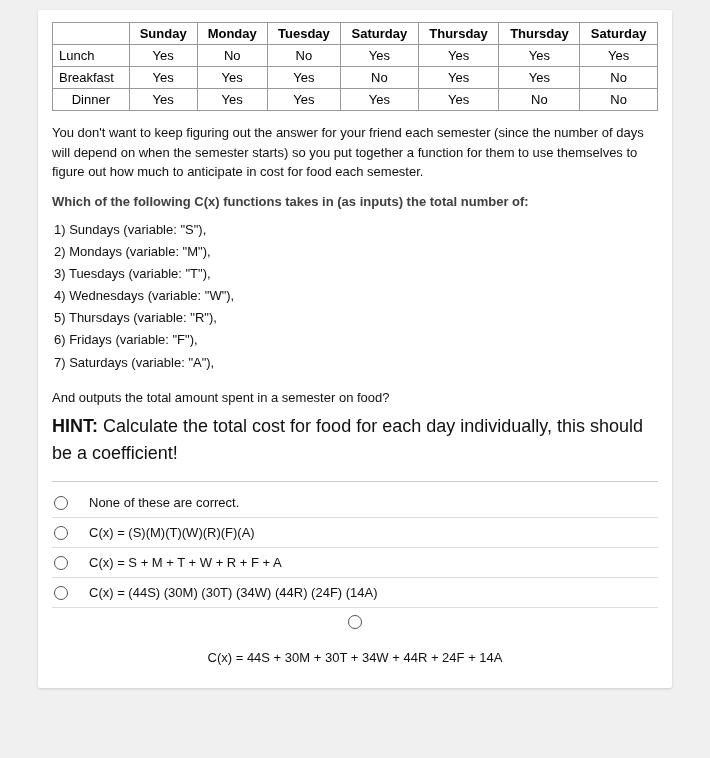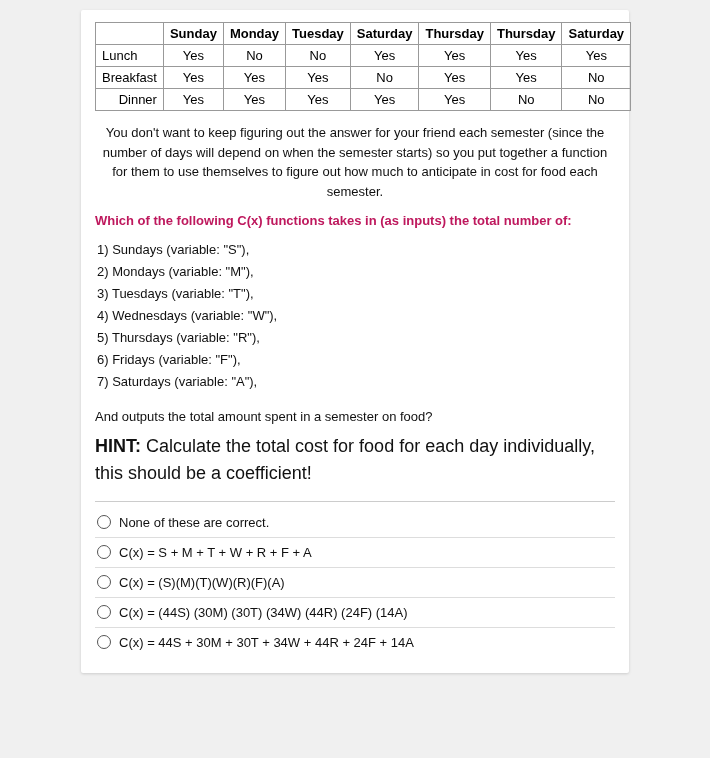--- a/index.html
+++ b/index.html
@@ -7,21 +7,21 @@
       font-family: Arial, sans-serif;
       font-size: 13px;
       background: #f0f0f0;
       display: flex;
       justify-content: center;
       align-items: flex-start;
       padding: 10px;
     }
     .card {
       background: #fff;
-      width: 548px;
+      width: 634px;
       padding: 12px 14px 16px 14px;
       border-radius: 2px;
       box-shadow: 0 1px 3px rgba(0,0,0,0.15);
     }
     table {
       width: 100%;
       border-collapse: collapse;
       margin-bottom: 12px;
       font-size: 13px;
     }
@@ -36,28 +36,27 @@
     }
     table td:first-child {
       text-align: left;
       font-weight: normal;
     }
     .description {
       font-size: 13px;
       line-height: 1.5;
       margin-bottom: 10px;
       color: #111;
-      text-align: center;
     }
     .question {
       font-size: 13px;
       font-weight: bold;
       line-height: 1.5;
       margin-bottom: 8px;
-      color: #be185d;
+      color: #404040;
     }
     .list-item {
       font-size: 13px;
       line-height: 1.7;
       color: #111;
       margin-left: 2px;
     }
     .outputs-text {
       font-size: 13px;
       margin-top: 14px;
@@ -77,25 +76,26 @@
     .divider {
       border: none;
       border-top: 1px solid #ccc;
       margin: 6px 0;
     }
     .option {
       display: flex;
       align-items: center;
       padding: 7px 2px;
       border-bottom: 1px solid #ddd;
-      gap: 8px;
+      gap: 21px;
       cursor: pointer;
     }
     .option:last-child {
       border-bottom: none;
+      flex-direction: column;
     }
     .radio-circle {
       width: 14px;
       height: 14px;
       border-radius: 50%;
       border: 1.5px solid #555;
       flex-shrink: 0;
       background: #fff;
     }
     .option-label {
@@ -136,21 +136,21 @@
           <th style="text-align: left; font-weight: normal;">Breakfast</th>
           <td>Yes</td>
           <td>Yes</td>
           <td>Yes</td>
           <td>No</td>
           <td>Yes</td>
           <td>Yes</td>
           <td>No</td>
         </tr>
         <tr>
-          <th style="text-align: right; font-weight: normal;">Dinner</th>
+          <th style="text-align: center; font-weight: normal;">Dinner</th>
           <td>Yes</td>
           <td>Yes</td>
           <td>Yes</td>
           <td>Yes</td>
           <td>Yes</td>
           <td>No</td>
           <td>No</td>
         </tr>
       </tbody>
   </table>
@@ -177,28 +177,28 @@
 
   <hr class="divider">
 
   <div id="options-container">
       <div class="option">
         <div class="radio-circle"></div>
         <span class="option-label">None of these are correct.</span>
       </div>
       <div class="option">
         <div class="radio-circle"></div>
+        <span class="option-label">C(x) = (S)(M)(T)(W)(R)(F)(A)</span>
+      </div>
+      <div class="option">
+        <div class="radio-circle"></div>
         <span class="option-label">C(x) = S + M + T + W + R + F + A</span>
       </div>
       <div class="option">
         <div class="radio-circle"></div>
-        <span class="option-label">C(x) = (S)(M)(T)(W)(R)(F)(A)</span>
-      </div>
-      <div class="option">
-        <div class="radio-circle"></div>
         <span class="option-label">C(x) = (44S) (30M) (30T) (34W) (44R) (24F) (14A)</span>
       </div>
       <div class="option">
         <div class="radio-circle"></div>
         <span class="option-label">C(x) = 44S + 30M + 30T + 34W + 44R + 24F + 14A</span>
       </div>
     </div>
 
 </div>
 

